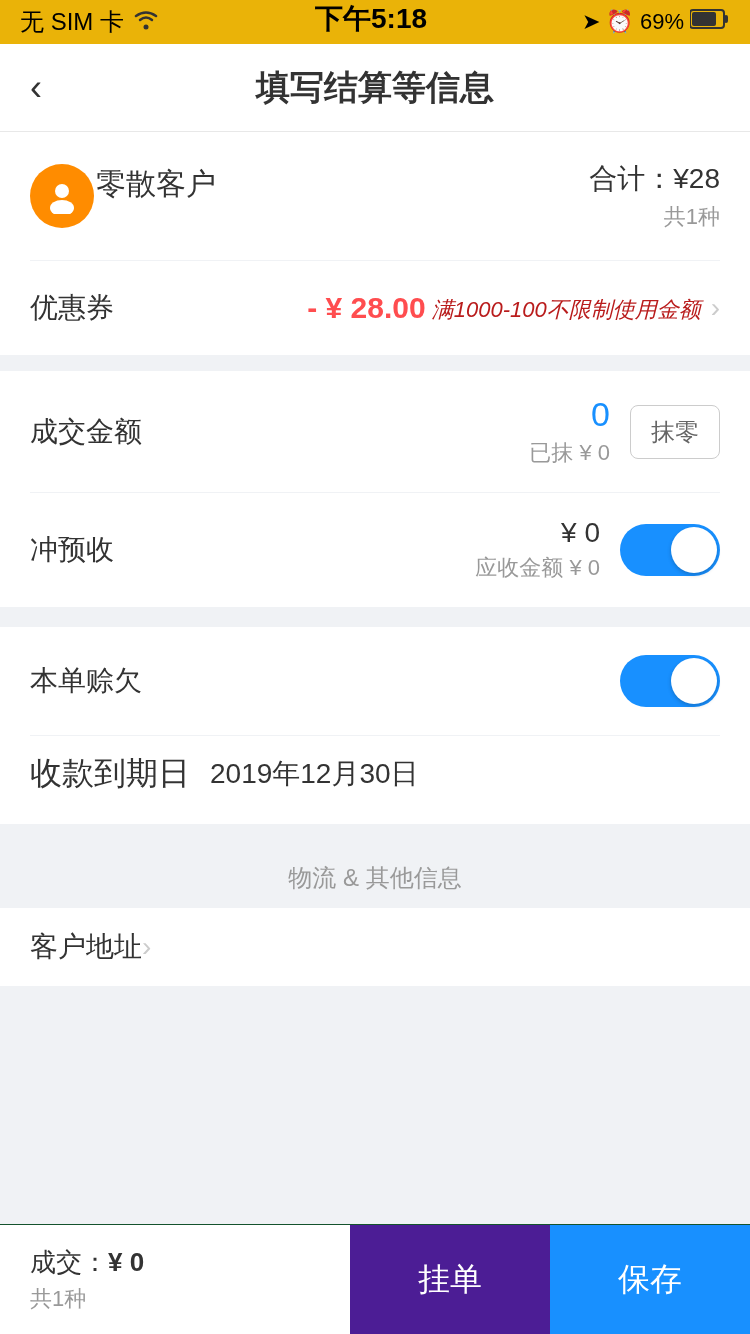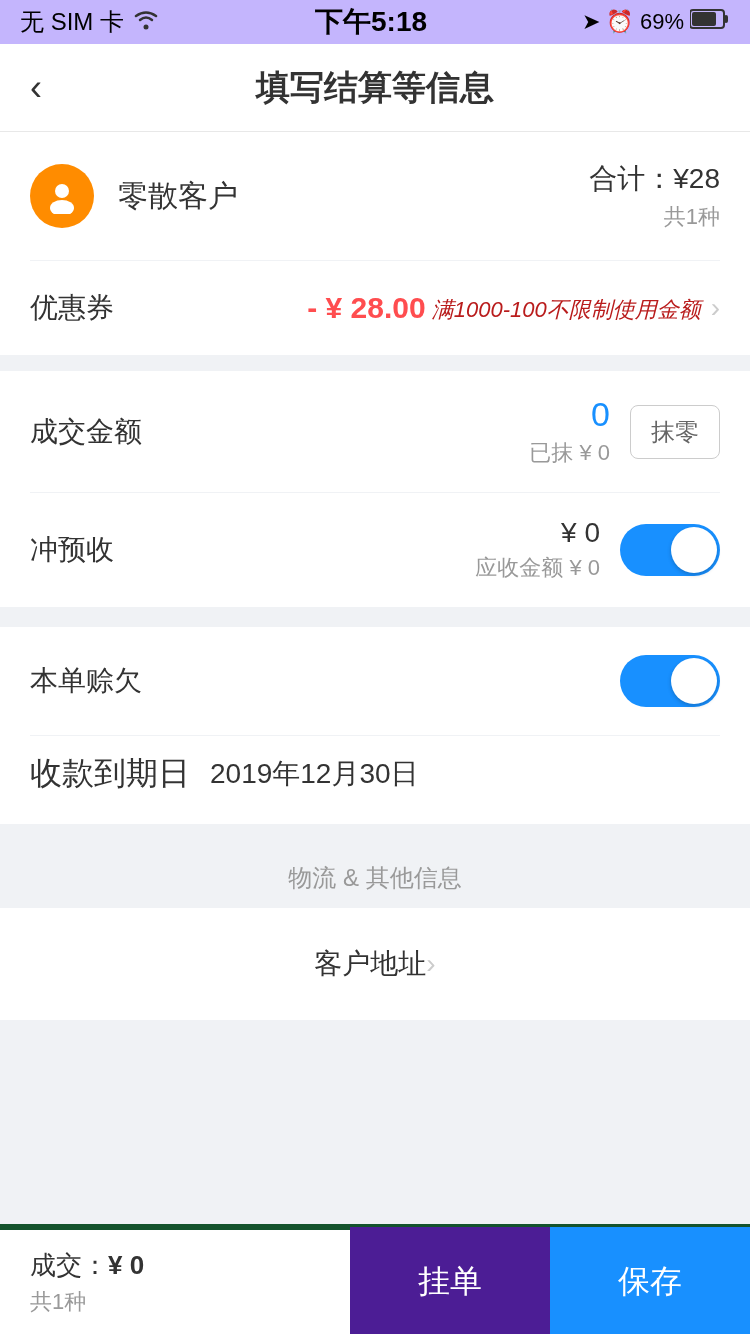--- a/index.html
+++ b/index.html
@@ -9,23 +9,22 @@
       min-height: 1334px;
       font-family: -apple-system, "PingFang SC", "Helvetica Neue", Arial, sans-serif;
       background: #f0f2f5;
       position: relative;
     }
 
     
     .status-bar {
       width: 750px;
       height: 44px;
-      background: #c4b5fd;
-      display: flex;
-      align-items: center;
+      background: #eab308;
+      display: flex;
       justify-content: space-between;
       padding: 0 20px;
       font-size: 26px;
     }
     .status-left { display: flex; align-items: center; gap: 8px; font-size: 24px; }
     .status-center { font-size: 28px; font-weight: 600; }
     .status-right { display: flex; align-items: center; gap: 6px; font-size: 22px; }
 
     
     .nav-bar {
@@ -66,22 +65,21 @@
 
     
     .customer-row {
       padding: 28px 30px;
       display: flex;
       align-items: center;
       justify-content: space-between;
     }
     .customer-left {
       display: flex;
-      align-items: center;
-      gap: 24px;
+      gap: 2px;
     }
     .customer-avatar {
       width: 64px;
       height: 64px;
       border-radius: 50%;
       background: #ff8c00;
       display: flex;
       align-items: center;
       justify-content: center;
       color: white;
@@ -258,44 +256,44 @@
       justify-content: center;
     }
     .logistics-label {
       font-size: 24px;
       color: #999;
     }
 
     
     .address-row {
       background: #fff;
-      padding: 37px 30px;
-      display: flex;
-      align-items: center;
-      justify-content: center;
+      padding: 20px 30px;
+      display: flex;
+      align-items: center;
+      justify-content: flex-start;
     }
     .address-left {
       display: flex;
       gap: 20px;
       align-items: center;
     }
     .address-label { font-size: 28px; color: #333; }
     .address-value { font-size: 28px; color: #333; }
 
     
     .bottom-bar {
       position: fixed;
       bottom: 0;
       left: 0;
       width: 750px;
       height: 110px;
       background: #fff;
       display: flex;
       align-items: center;
-      border-top: 6px solid #14532d;
+      border-top: 1px solid #14532d;
     }
     .bottom-summary {
       flex: 1;
       padding: 0 30px;
     }
     .bottom-total { font-size: 26px; color: #333; }
     .bottom-amount { font-weight: bold; }
     .bottom-count { font-size: 22px; color: #999; margin-top: 4px; }
     .btn-hang {
       width: 200px;

